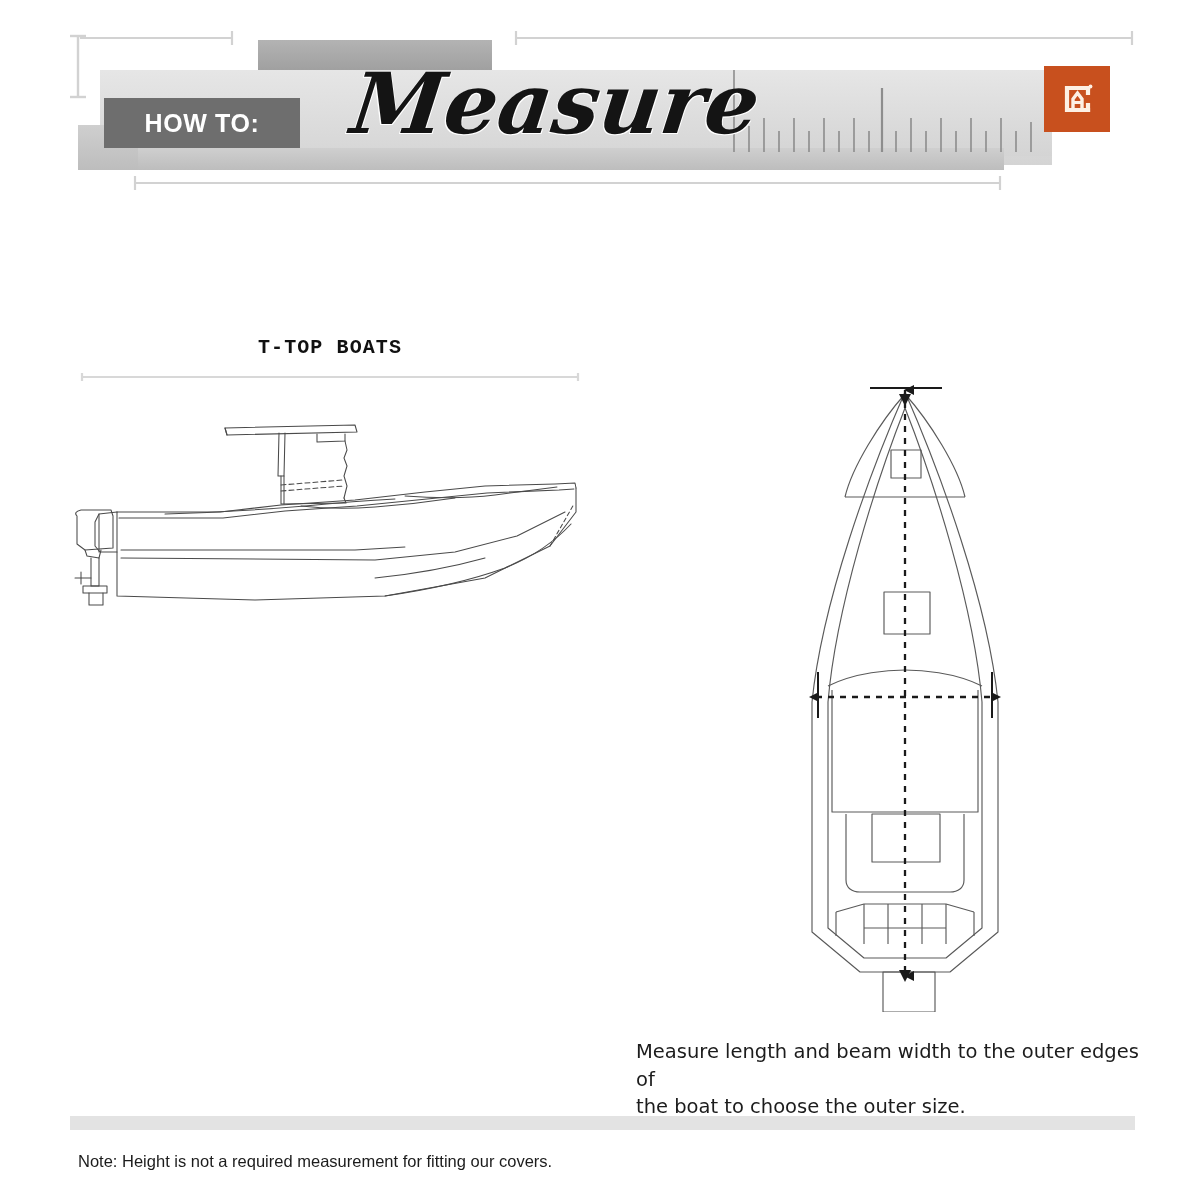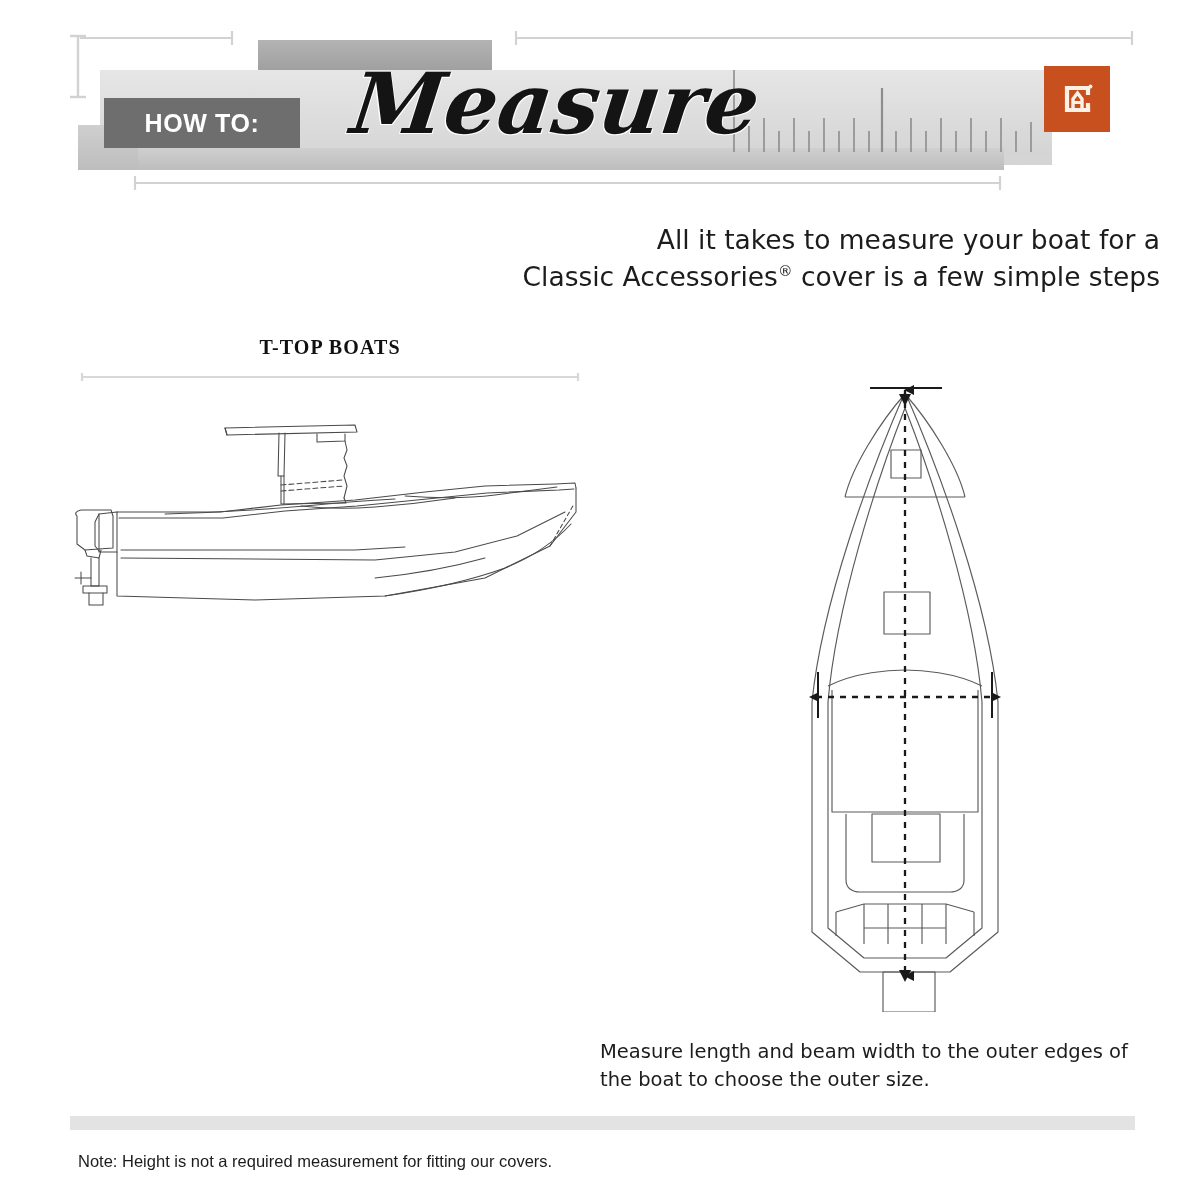--- a/index.html
+++ b/index.html
@@ -99,21 +99,21 @@
   #section-title {
     position: absolute;
     left: 80px;
     top: 336px;
     width: 500px;
     text-align: center;
     font-size: 20px;
     font-weight: bold;
     letter-spacing: 1.1px;
     color: #111111;
-    font-family: Liberation Serif, serif;
+    font-family: Liberation Mono, monospace;
   }
   #section-rule {
     position: absolute;
     left: 80px;
     top: 372px;
     width: 500px;
     height: 10px;
   }
 
   
@@ -124,21 +124,21 @@
   #diagram-caption {
     position: absolute;
     left: 600px;
     top: 1038px;
     width: 560px;
     font-size: 19.5px;
     line-height: 1.42;
     color: #1c1c1c;
     font-family: "DejaVu Sans", sans-serif;
   }
-  #diagram-caption .cap-line { display: block; }
+  #diagram-caption .cap-line { display: block; margin-left: 36px; }
 
   
   #footer-divider {
     position: absolute;
     left: 70px;
     top: 1116px;
     width: 1065px;
     height: 14px;
     background: #e3e3e3;
   }
@@ -246,24 +246,20 @@
           <path d="M33 11 v5 M33 33 v-5"></path>
 
           <path d="M18 31 V22 L22.5 16 L27 22 V31" stroke-width="3.4"></path>
           <path d="M18.6 25.5 H26.4" stroke-width="3"></path>
         </g>
         <circle cx="35.5" cy="9.5" r="1.9" fill="#fdf0e4"></circle>
       </svg>
     </div>
   </div>
 
-  <div id="subtitle">
-    <span class="sub-line">All it takes to measure your boat for a</span>
-    <span class="sub-line"><span>Classic Accessories</span><sup>®</sup><span> cover is a few simple steps</span></span>
-  </div>
 
   <div id="section-title">T-TOP BOATS</div>
 
   <svg id="section-rule" width="500" height="10" viewBox="0 0 500 10">
     <line x1="2" y1="5" x2="498" y2="5" stroke="#d8d8d8" stroke-width="2.2"></line>
     <line x1="2" y1="1" x2="2" y2="9" stroke="#d8d8d8" stroke-width="2.2"></line>
     <line x1="498" y1="1" x2="498" y2="9" stroke="#d8d8d8" stroke-width="2.2"></line>
   </svg>
 
   <svg id="side-view" width="560" height="230" viewBox="0 0 560 230">

